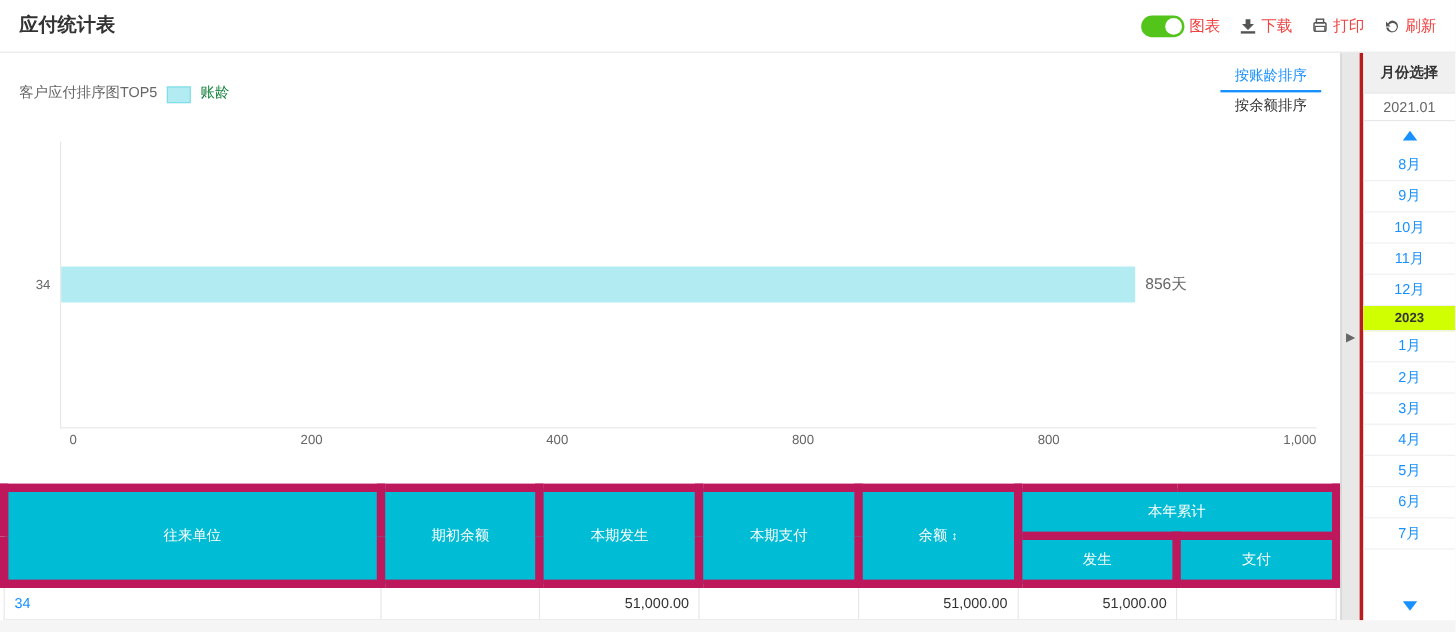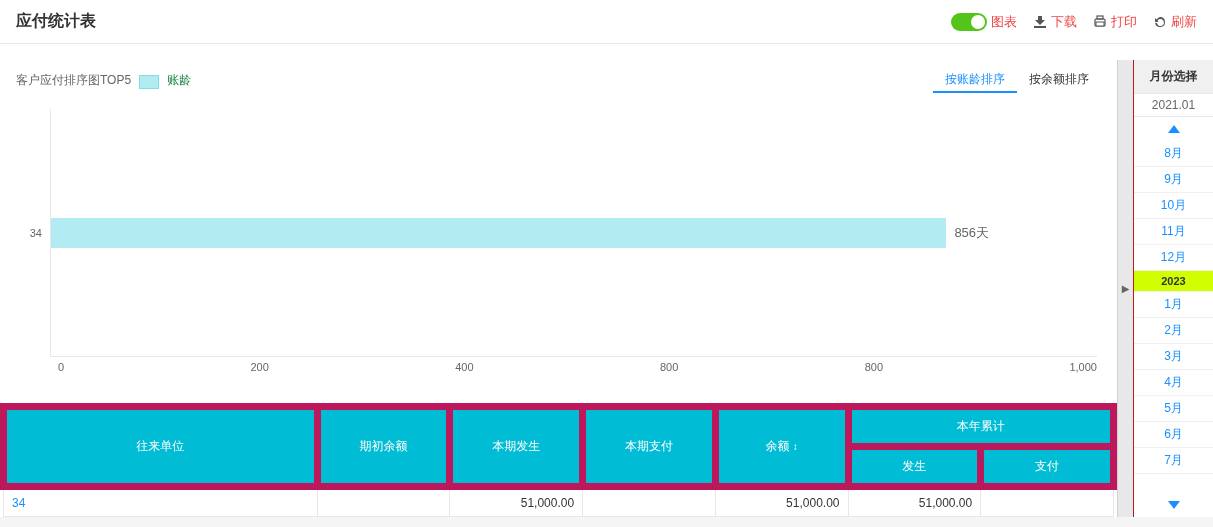--- a/index.html
+++ b/index.html
@@ -1,18 +1,18 @@
 <!DOCTYPE html>
 <html><head>
   <meta charset="utf-8">
   <style>
     * { box-sizing: border-box; margin: 0; padding: 0; }
     body { font-family: 'Microsoft YaHei', Arial, sans-serif; font-size: 12px; background: #f5f5f5; color: #333; }
 
-    .app-container { width: 1213px; height: 517px; display: flex; flex-direction: column; background: #fff; gap: 16px; }
+    .app-container { width: 1213px; height: 517px; display: flex; flex-direction: column; background: #fff; }
 
     
     .header { display: flex; align-items: center; justify-content: space-between; padding: 8px 16px; background: #fff; border-bottom: 1px solid #e8e8e8; height: 44px; }
     .header-title { font-size: 16px; font-weight: bold; color: #333; }
     .header-actions { display: flex; align-items: center; gap: 16px; }
     .action-item { display: flex; align-items: center; gap: 4px; cursor: pointer; color: #ef4444; font-size: 13px; }
 
     
     .toggle-switch { width: 36px; height: 18px; background: #52c41a; border-radius: 9px; position: relative; cursor: pointer; display: inline-block; }
     .toggle-switch::after { content: ''; width: 14px; height: 14px; background: #fff; border-radius: 50%; position: absolute; top: 2px; right: 2px; }
@@ -20,21 +20,21 @@
     
     .main-content { display: flex; flex: 1; overflow: hidden; }
 
     
     .chart-section { flex: 1; display: flex; flex-direction: column; overflow: hidden; }
 
     
     .chart-top { padding: 8px 16px; display: flex; align-items: center; justify-content: space-between; }
     .chart-legend { display: flex; align-items: flex-end; gap: 8px; }
     .legend-color { width: 20px; height: 14px; background: #b2ebf2; border: 1px solid #80deea; }
-    .chart-sort-btns { display: flex; gap: 0; }
+    .chart-sort-btns { display: flex; gap: 0; flex-direction: column; }
     .sort-btn { padding: 3px 12px; font-size: 12px; cursor: pointer; border: none; background: none; color: #333; border-bottom: 2px solid transparent; }
     .sort-btn.active { border-bottom: 2px solid #1890ff; color: #1890ff; }
 
     
     .chart-body { flex: 1; padding: 8px 20px 16px 20px; position: relative; }
 
     
     .bar-chart { width: 100%; height: 100%; position: relative; }
     .bar-chart-inner { display: flex; align-items: stretch; height: calc(100% - 30px); }
     .y-axis { display: flex; flex-direction: column; justify-content: center; align-items: flex-end; padding-right: 8px; width: 30px; }
@@ -48,21 +48,21 @@
 
     
     .table-section { padding: 0 0; }
     .data-table { width: 100%; border-collapse: collapse; }
     .data-table th { background: #00bcd4; color: #fff; text-align: center; padding: 8px 4px; font-size: 12px; font-weight: normal; border: 7px solid #be185d; }
     .data-table td { text-align: right; padding: 6px 8px; font-size: 12px; border: 1px solid #e8e8e8; background: #fff; }
     .data-table td:first-child { text-align: left; }
     .data-table td a { color: #1890ff; text-decoration: none; }
 
     
-    .sidebar { width: 80px; background: #fff; border-left: 1px solid #b91c1c; display: flex; flex-direction: column; overflow: hidden; }
+    .sidebar { width: 80px; background: #fff; border-left: 3px solid #b91c1c; display: flex; flex-direction: column; overflow: hidden; }
     .sidebar-header { padding: 8px 6px; font-size: 12px; color: #333; background: #f0f0f0; border-bottom: 1px solid #e8e8e8; text-align: center; font-weight: bold; }
     .sidebar-year { padding: 4px 6px; font-size: 12px; color: #666; text-align: center; border-bottom: 1px solid #e8e8e8; }
     .sidebar-months { flex: 1; overflow-y: auto; }
     .sidebar-nav-btn { display: flex; align-items: center; justify-content: center; padding: 4px; cursor: pointer; }
     .sidebar-nav-btn svg { width: 16px; height: 16px; fill: #1890ff; }
     .month-item { padding: 4px 8px; font-size: 12px; color: #1890ff; cursor: pointer; text-align: center; border-bottom: 1px solid #f0f0f0; }
 
     .sidebar-toggle { width: 16px; background: #e8e8e8; display: flex; align-items: center; justify-content: center; cursor: pointer; border-left: 1px solid #d0d0d0; }
     .sidebar-toggle-arrow { font-size: 10px; color: #666; }
 

